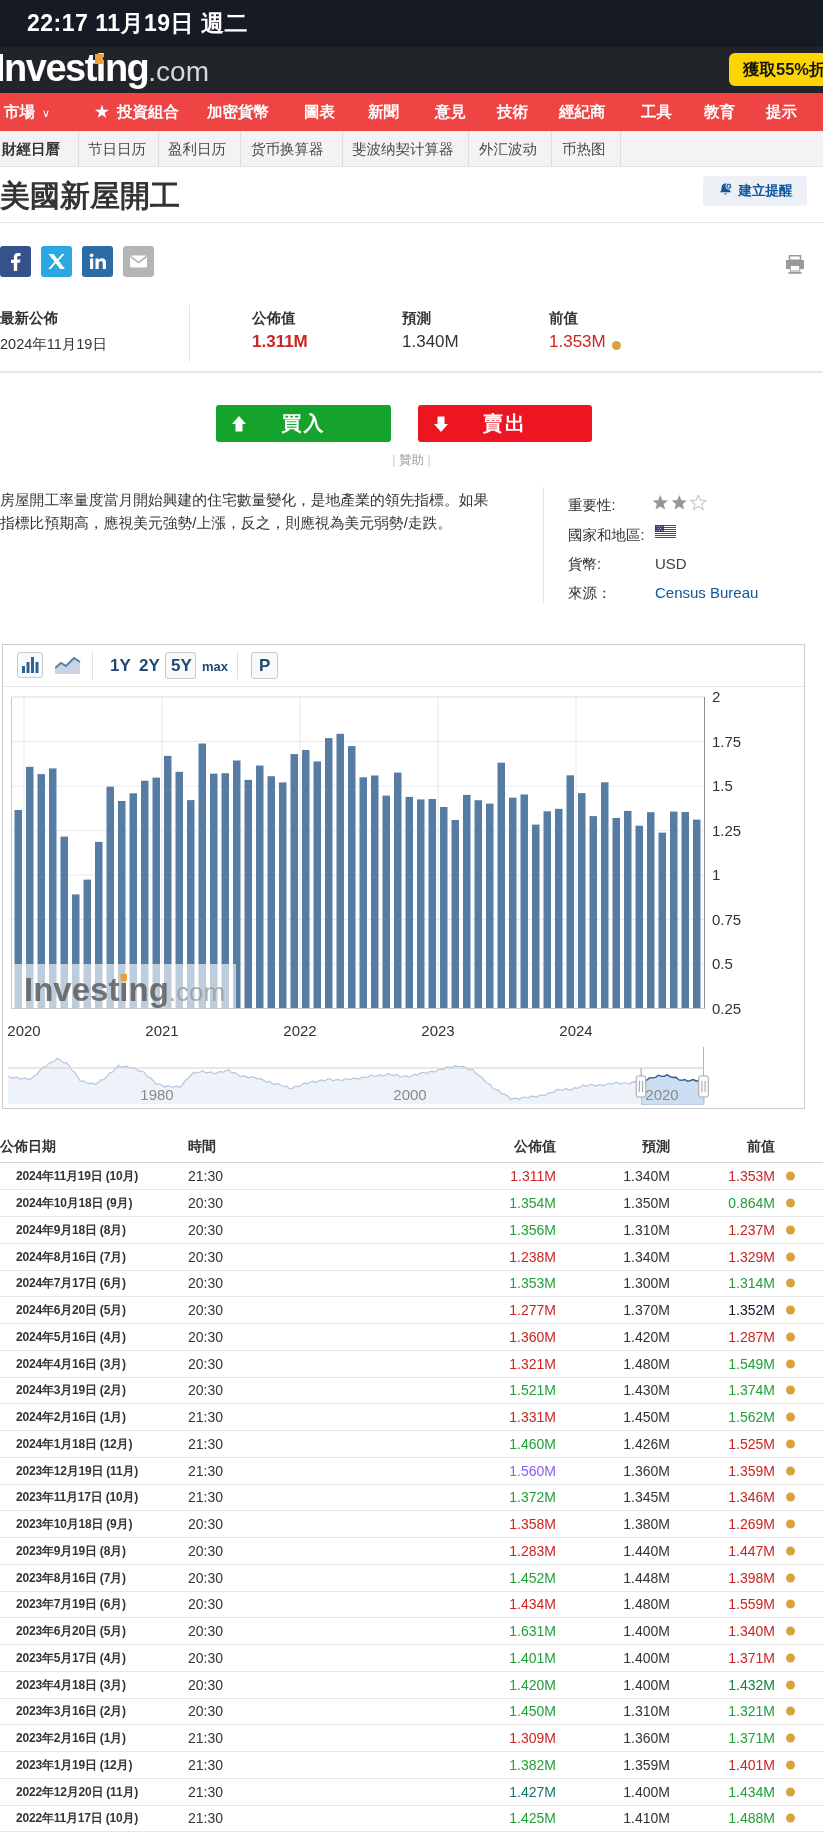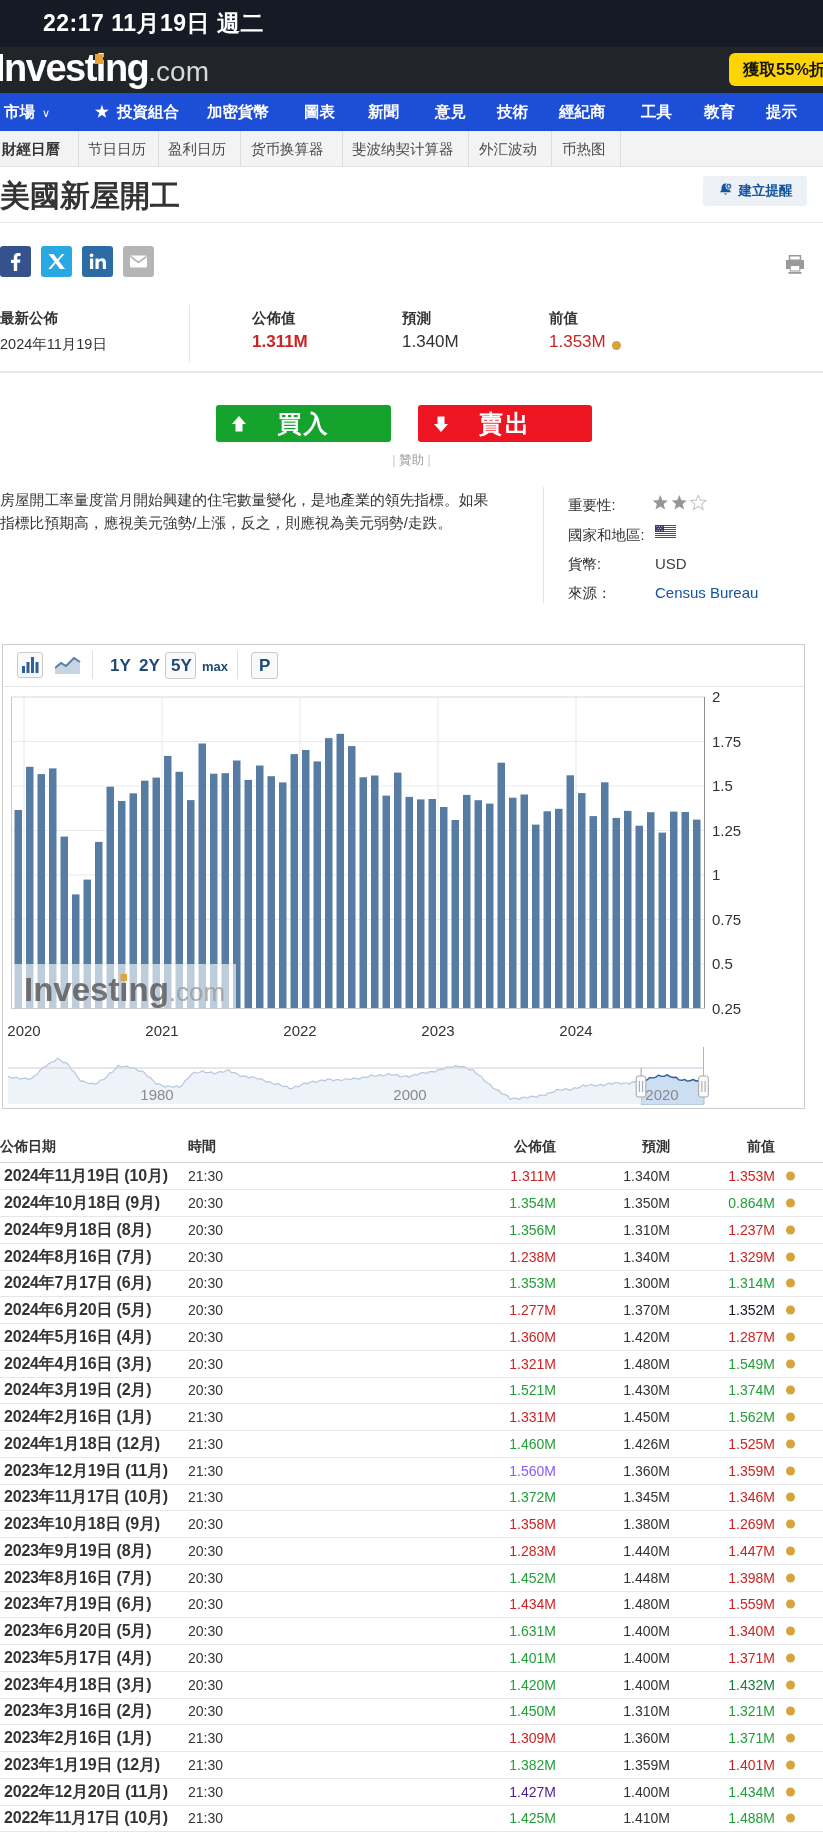--- a/index.html
+++ b/index.html
@@ -1,59 +1,59 @@
 <!DOCTYPE html>
 <html><head><meta charset="utf-8"><style>
 *{margin:0;padding:0;box-sizing:border-box}
 html,body{width:823px;height:1835px;overflow:hidden;background:#fff;
  font-family:"Liberation Sans",sans-serif;position:relative}
 .statusbar{position:absolute;left:0;top:0;width:823px;height:47px;background:#161a25;color:#fff;
- font-size:23px;font-weight:bold;line-height:47px;padding-left:43px;letter-spacing:.5px}
+ font-size:23px;font-weight:bold;line-height:47px;padding-left:27px;letter-spacing:.5px}
 .header{position:absolute;left:0;top:47px;width:823px;height:46px;background:#212429}
 .logo{position:absolute;left:-5px;top:49px;color:#fff;font-size:38px;font-weight:bold;letter-spacing:-1.5px;line-height:1}
 .logo .com{font-size:28px;font-weight:normal;color:#d8d8d8;letter-spacing:0}
 .tittle{position:absolute;left:95px;top:54px;width:8px;height:10px;background:#e6a23c}
 .headwrap{position:absolute;left:0;top:47px;width:823px;height:46px}
 .search{position:absolute;left:233px;top:8px;width:470px;height:28px;background:#fff;border-radius:4px;
  color:#8a8a8a;font-size:16px;line-height:28px;padding-left:12px}
 .mag{position:absolute;right:4px;top:4px}
 .promo{position:absolute;left:729px;top:6px;width:94px;height:33px;background:#fed503;border-radius:6px 0 0 6px;
  color:#141414;font-size:16.5px;font-weight:bold;line-height:33px;padding-left:14px;white-space:nowrap;overflow:hidden}
-.nav{position:absolute;left:0;top:93px;width:823px;height:38px;background:#1d4ed8;color:#fff;font-size:15.5px;font-weight:bold}
+.nav{position:absolute;left:0;top:93px;width:823px;height:38px;background:#ef4444;color:#fff;font-size:15.5px;font-weight:bold}
 .nav span{position:absolute;line-height:38px;white-space:nowrap}
 .subnav{position:absolute;left:0;top:131px;width:823px;height:36px;background:#f3f3f3;border-bottom:1px solid #e2e2e2;font-size:14.5px;color:#4a4a4a}
 .subnav span{position:absolute;line-height:36px;white-space:nowrap}
 .subnav i{position:absolute;top:0;width:1px;height:36px;background:#ddd}
 h1{position:absolute;left:0;top:176px;font-size:30px;color:#333;font-weight:bold;letter-spacing:0}
 .alertbtn{position:absolute;left:703px;top:176px;width:104px;height:30px;background:#edf0f5;border-radius:3px;
  color:#1256a0;font-size:13.5px;font-weight:bold;line-height:30px;text-align:center}
 .hr1{position:absolute;left:0;top:222px;width:823px;height:1px;background:#e6e6e6}
 .soc{position:absolute;top:246px;width:31px;height:31px;border-radius:3px;color:#fff;text-align:center}
 .strip-label{position:absolute;top:309px;font-size:14.5px;font-weight:bold;color:#333}
 .strip-val{position:absolute;top:332px;font-size:17px;color:#333}
 .vline1{position:absolute;left:189px;top:305px;width:1px;height:57px;background:#e5e5e5}
 .hr2{position:absolute;left:0;top:371px;width:823px;height:2px;background:#e8e8e8}
-.btn{position:absolute;top:405px;height:37px;border-radius:3px;color:#fff;font-size:24px;font-weight:bold;
+.btn{position:absolute;top:405px;height:37px;border-radius:3px;color:#fff;font-size:20px;font-weight:bold;
  text-align:center;line-height:37px;letter-spacing:2px}
 .sponsor{position:absolute;left:0;top:452px;width:823px;text-align:center;font-size:12.5px;color:#a0a0a0}
 .desc{position:absolute;left:0;top:489px;width:498px;font-size:14.8px;line-height:22.5px;color:#333}
 .vline2{position:absolute;left:543px;top:487px;width:1px;height:117px;background:#e5e5e5}
 .ilabel{position:absolute;left:568px;font-size:14.5px;color:#333}
 .ival{position:absolute;left:655px;font-size:15px;color:#404040}
 .card{position:absolute;left:2px;top:644px;width:803px;height:465px;border:1px solid #ccc}
 .tbtn{position:absolute;border:1px solid #c9c9c9;border-radius:3px;background:#f8f9fa}
 .tlab{position:absolute;font-size:17px;font-weight:bold;color:#1f4a74}
 .tsep{position:absolute;width:1px;height:28px;background:#e0e0e0;top:651px}
 .chartsvg{position:absolute;left:2px;top:644px}
 .thead{position:absolute;left:0;top:1134px;width:823px;height:29px;border-bottom:1px solid #d5d5d5;font-size:14px;font-weight:bold;color:#333}
 .thead span{position:absolute;top:4px}
 .tbody{position:absolute;left:0;top:1163.6px;width:823px}
 .tr{position:relative;width:823px;height:26.75px;border-bottom:1px solid #e6e6e6;font-size:14px;color:#333}
 .td{position:absolute;top:50%;transform:translateY(-50%);white-space:nowrap}
-.td.d{left:4px;font-weight:bold;font-size:16px;letter-spacing:-0.2px}
+.td.d{left:16px;font-weight:bold;font-size:12px;letter-spacing:-0.2px}
 .td.t{left:188px}
 .td.a{left:430px;width:126px;text-align:right}
 .td.f{left:540px;width:130px;text-align:right}
 .td.p{left:645px;width:130px;text-align:right}
 .dot{position:absolute;left:786px;top:50%;transform:translateY(-50%);width:9px;height:9px;border-radius:50%;background:#d9a33c}
 </style></head>
 <body>
 <div class="statusbar">22:17 11月19日 週二</div>
 <div class="header"></div>
  <div class="logo">Investing<span class="com">.com</span></div>
@@ -520,21 +520,21 @@
       <span class="td d">2023年1月19日 (12月)</span>
       <span class="td t">21:30</span>
       <span class="td a" style="color:#21a038">1.382M</span>
       <span class="td f">1.359M</span>
       <span class="td p" style="color:#cb2424">1.401M</span>
       <span class="dot"></span>
     </div>
 <div class="tr">
       <span class="td d">2022年12月20日 (11月)</span>
       <span class="td t">21:30</span>
-      <span class="td a" style="color:#4c1d95">1.427M</span>
+      <span class="td a" style="color:#0f766e">1.427M</span>
       <span class="td f">1.400M</span>
       <span class="td p" style="color:#21a038">1.434M</span>
       <span class="dot"></span>
     </div>
 <div class="tr">
       <span class="td d">2022年11月17日 (10月)</span>
       <span class="td t">21:30</span>
       <span class="td a" style="color:#21a038">1.425M</span>
       <span class="td f">1.410M</span>
       <span class="td p" style="color:#21a038">1.488M</span>

